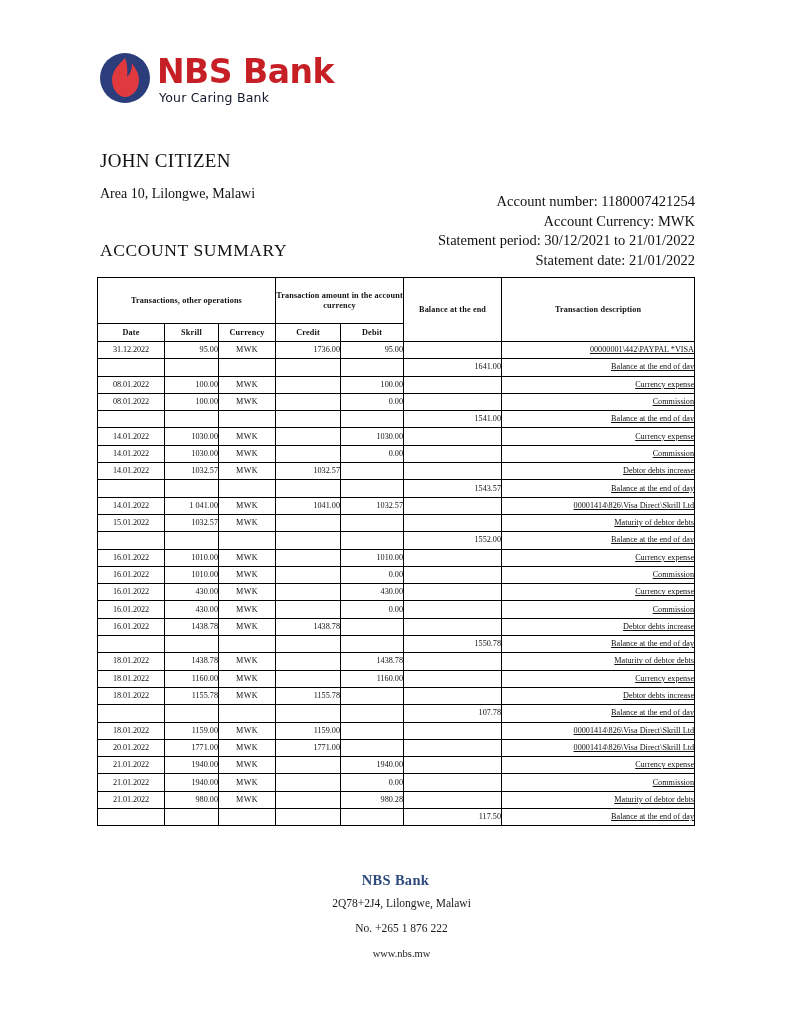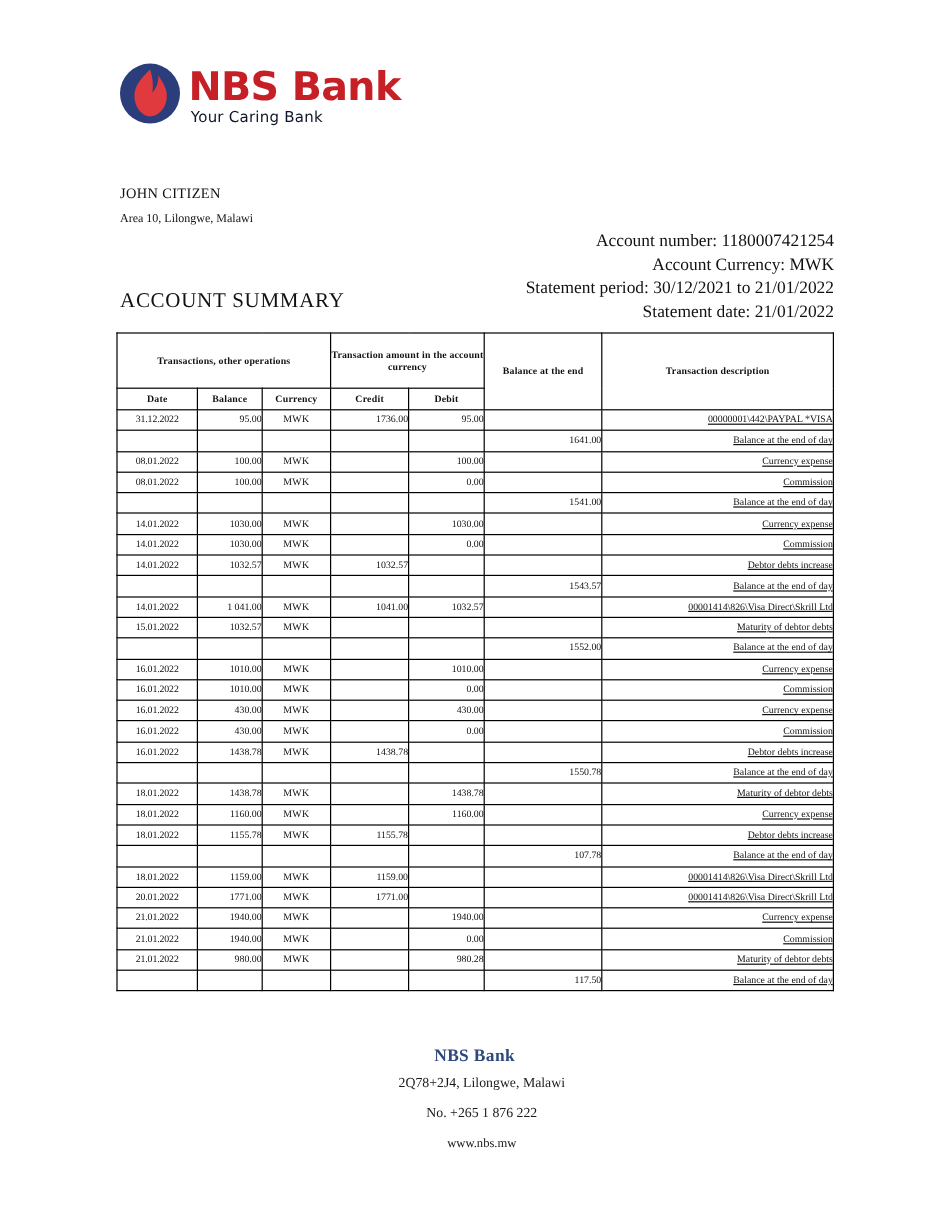--- a/index.html
+++ b/index.html
@@ -63,28 +63,28 @@
   }
 
   
   .cust-block {
     position: absolute;
     left: 100px;
     top: 150px;
     width: 300px;
   }
   .cust-name {
-    font-size: 12px;
+    font-size: 19px;
     line-height: 22px;
     letter-spacing: 0.3px;
   }
   .cust-addr {
-    font-size: 10px;
+    font-size: 14px;
     line-height: 20px;
-    margin-top: 1px;
+    margin-top: 12px;
   }
   .acct-block {
     position: absolute;
     right: 96px;
     top: 152px;
     text-align: right;
     font-size: 14.5px;
     line-height: 19.5px;
     margin-top: 40px;
   }
@@ -230,21 +230,21 @@
       </colgroup>
       <thead>
         <tr class="hdr-top">
           <th colspan="3">Transactions, other operations</th>
           <th colspan="2">Transaction amount in the account currency</th>
           <th rowspan="2">Balance at the end</th>
           <th rowspan="2">Transaction description</th>
         </tr>
         <tr class="hdr-sub">
           <th>Date</th>
-          <th>Balance</th>
+          <th>Skrill</th>
           <th>Currency</th>
           <th>Credit</th>
           <th>Debit</th>
         </tr>
       </thead>
       <tbody>
           <tr>
             <td class="c-date">31.12.2022</td>
             <td class="c-amount">95.00</td>
             <td class="c-curr">MWK</td>

